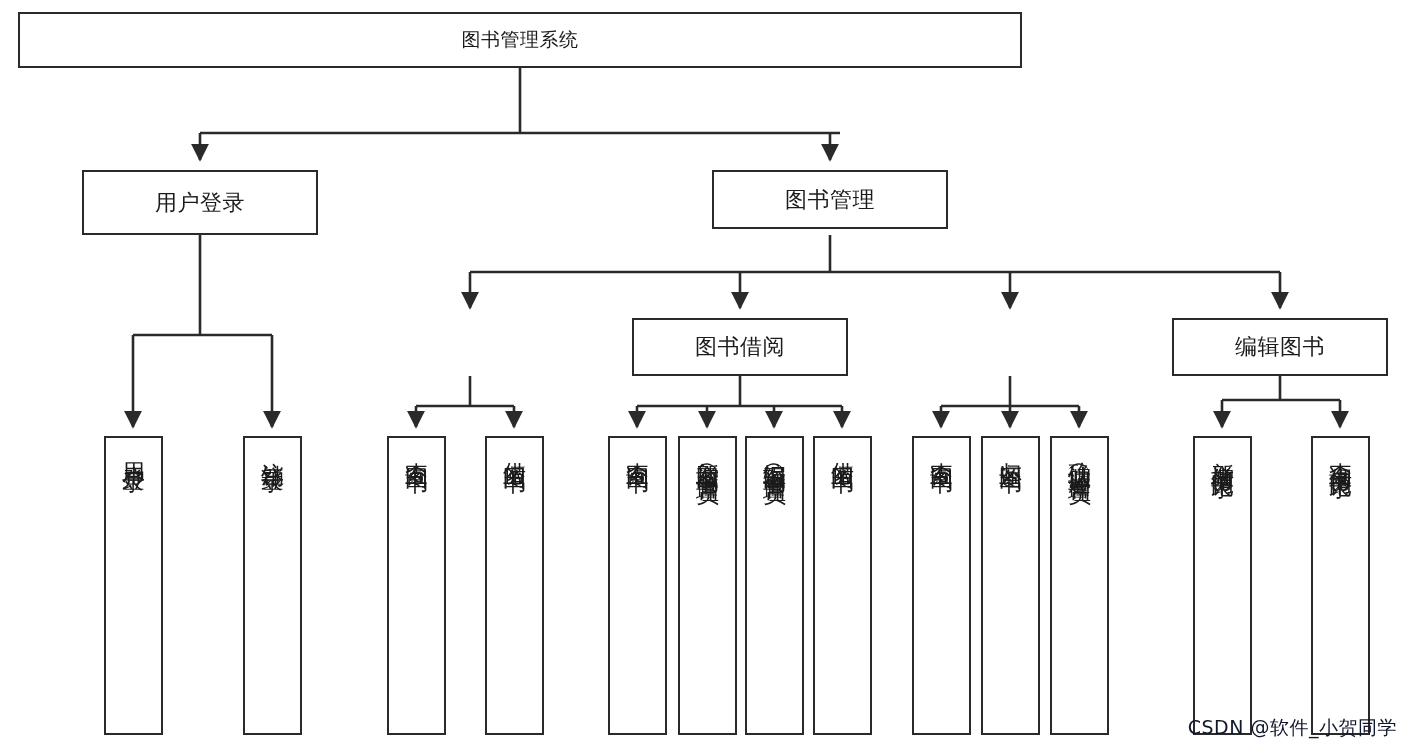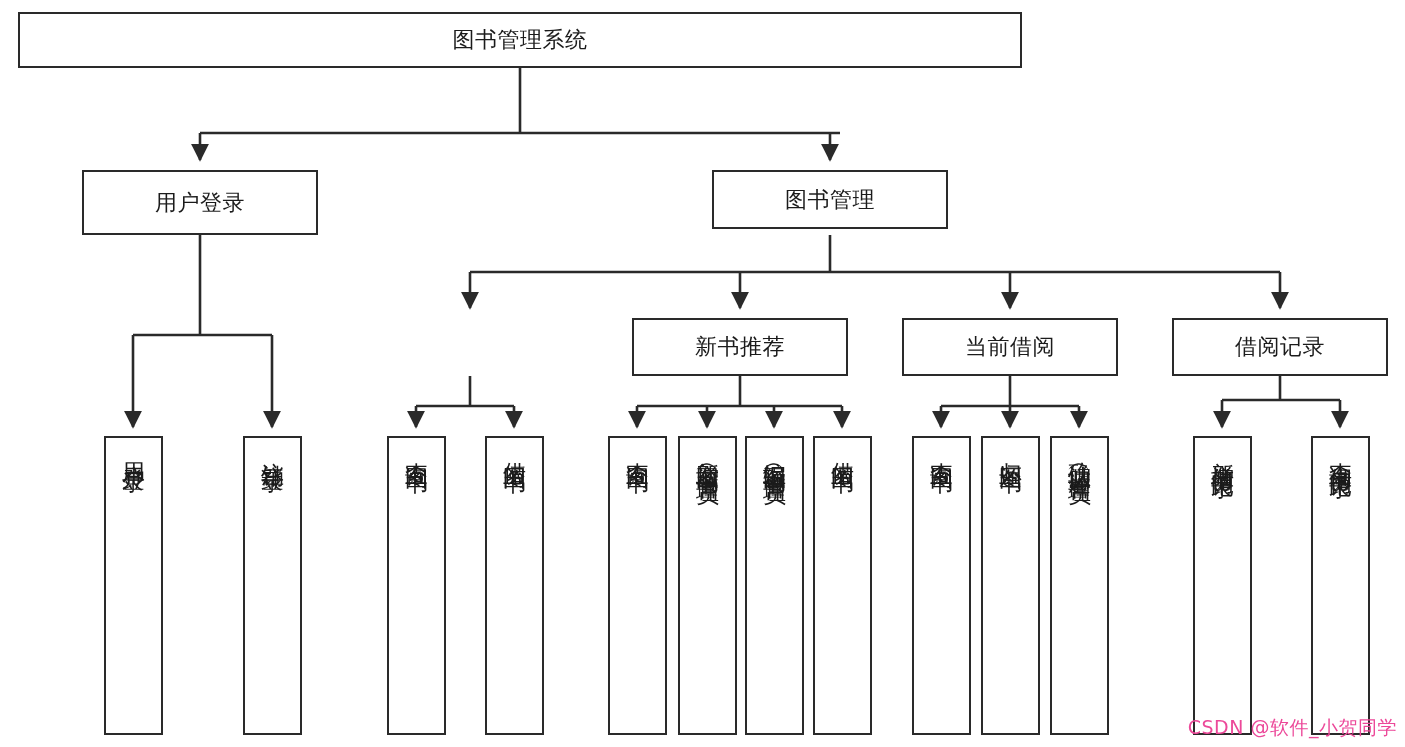--- a/index.html
+++ b/index.html
@@ -52,27 +52,27 @@
     align-items: flex-start;
     padding-top: 6px;
   }
   .node.vertical .label {
     writing-mode: vertical-rl;
     text-orientation: upright;
     font-size: 23px;
     letter-spacing: 3px;
     line-height: 1;
   }
-  .node.root .label { font-size: 22px; }
+  .node.root .label { font-size: 19px; }
   .watermark {
     position: absolute;
     right: 8px;
     bottom: 6px;
     font-size: 19px;
-    color: #ec4899;
+    color: #0f172a;
     font-family: "DejaVu Sans", "Liberation Sans", sans-serif;
     white-space: nowrap;
     letter-spacing: 0.5px;
   }
 </style>
 </head>
 <body>
 
 <div id="diagram-root">
 
@@ -131,27 +131,24 @@
   </div>
 
   <div class="node horizontal" style="left:82px; top:170px; width:236px; height:65px;">
     <span class="label">用户登录</span>
   </div>
   <div class="node horizontal" style="left:712px; top:170px; width:236px; height:59px;">
     <span class="label">图书管理</span>
   </div>
 
   <div class="node horizontal" style="left:632px; top:318px; width:216px; height:58px;">
-    <span class="label">新书推荐</span>
-  </div>
-  <div class="node horizontal" style="left:902px; top:318px; width:216px; height:58px;">
-    <span class="label">当前借阅</span>
+    <span class="label">图书借阅</span>
   </div>
   <div class="node horizontal" style="left:1172px; top:318px; width:216px; height:58px;">
-    <span class="label">借阅记录</span>
+    <span class="label">编辑图书</span>
   </div>
 
   <div class="node vertical" style="left:104px; top:436px; width:59px; height:299px;">
     <span class="label">用户登录</span>
   </div>
   <div class="node vertical" style="left:243px; top:436px; width:59px; height:299px;">
     <span class="label">注销登录</span>
   </div>
 
   <div class="node vertical" style="left:387px; top:436px; width:59px; height:299px;">

